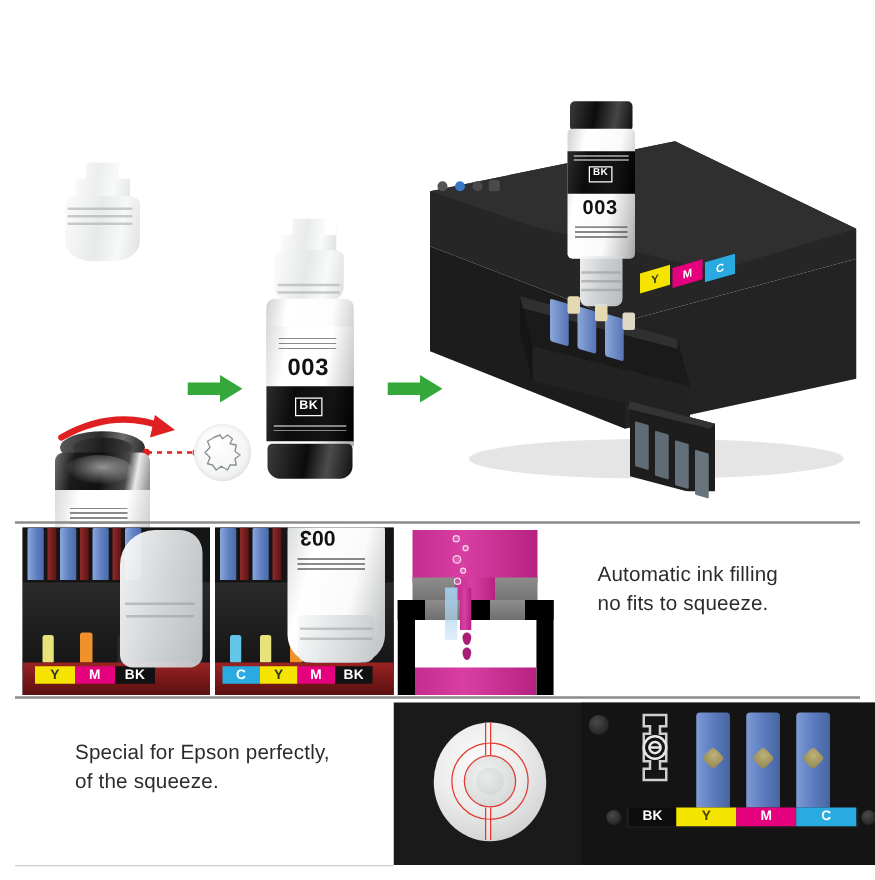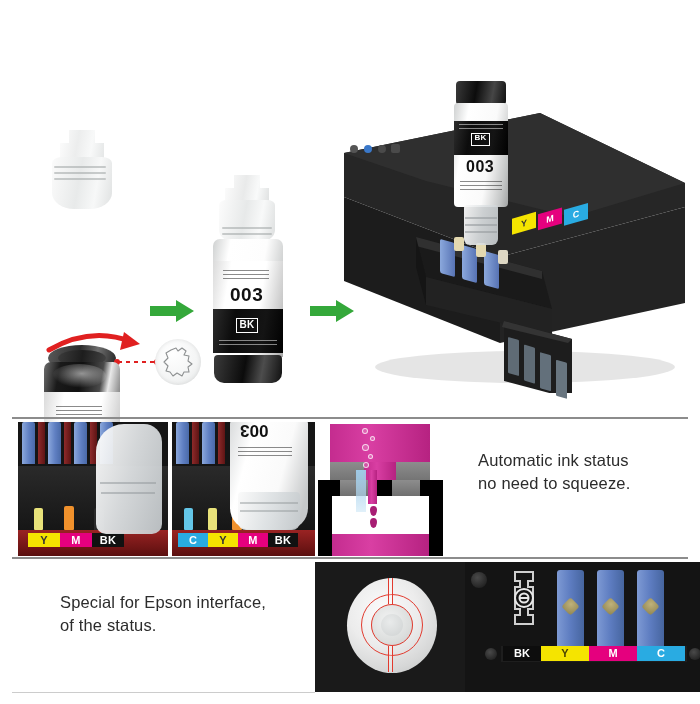--- a/index.html
+++ b/index.html
@@ -544,29 +544,29 @@
       <span class="bubble" style="left:44px; top:6px;  width:6px; height:6px;"></span>
       <span class="bubble" style="left:52px; top:14px; width:5px; height:5px;"></span>
       <span class="bubble" style="left:44px; top:22px; width:7px; height:7px;"></span>
       <span class="bubble" style="left:50px; top:32px; width:5px; height:5px;"></span>
       <span class="bubble" style="left:45px; top:40px; width:6px; height:6px;"></span>
     </div>
 
   </div>
 
   <div id="caption-right">
-    <div class="caption-line">Automatic ink status</div>
-    <div class="caption-line">no need to squeeze.</div>
+    <div class="caption-line">Automatic ink filling</div>
+    <div class="caption-line">no fits to squeeze.</div>
   </div>
 
   <div class="hdivider" style="top:557px;"></div>
 
   <div id="caption-bottom">
-    <div class="caption-line">Special for Epson interface,</div>
-    <div class="caption-line">of the status.</div>
+    <div class="caption-line">Special for Epson perfectly,</div>
+    <div class="caption-line">of the squeeze.</div>
   </div>
 
   <div id="bottom-dark">
 
     <div id="valve-photo">
       <div class="valve-disc"></div>
       <div style="position:absolute;left:28px;top:28px;width:42px;height:42px;border-radius:50%;
                   background:radial-gradient(circle at 42% 38%,#f2f3f3,#dcdedd 60%,#c8cbcb);"></div>
       <div style="position:absolute;left:38px;top:38px;width:22px;height:22px;border-radius:50%;
                   background:radial-gradient(circle at 40% 36%,#e9ebeb,#cfd2d2);"></div>

